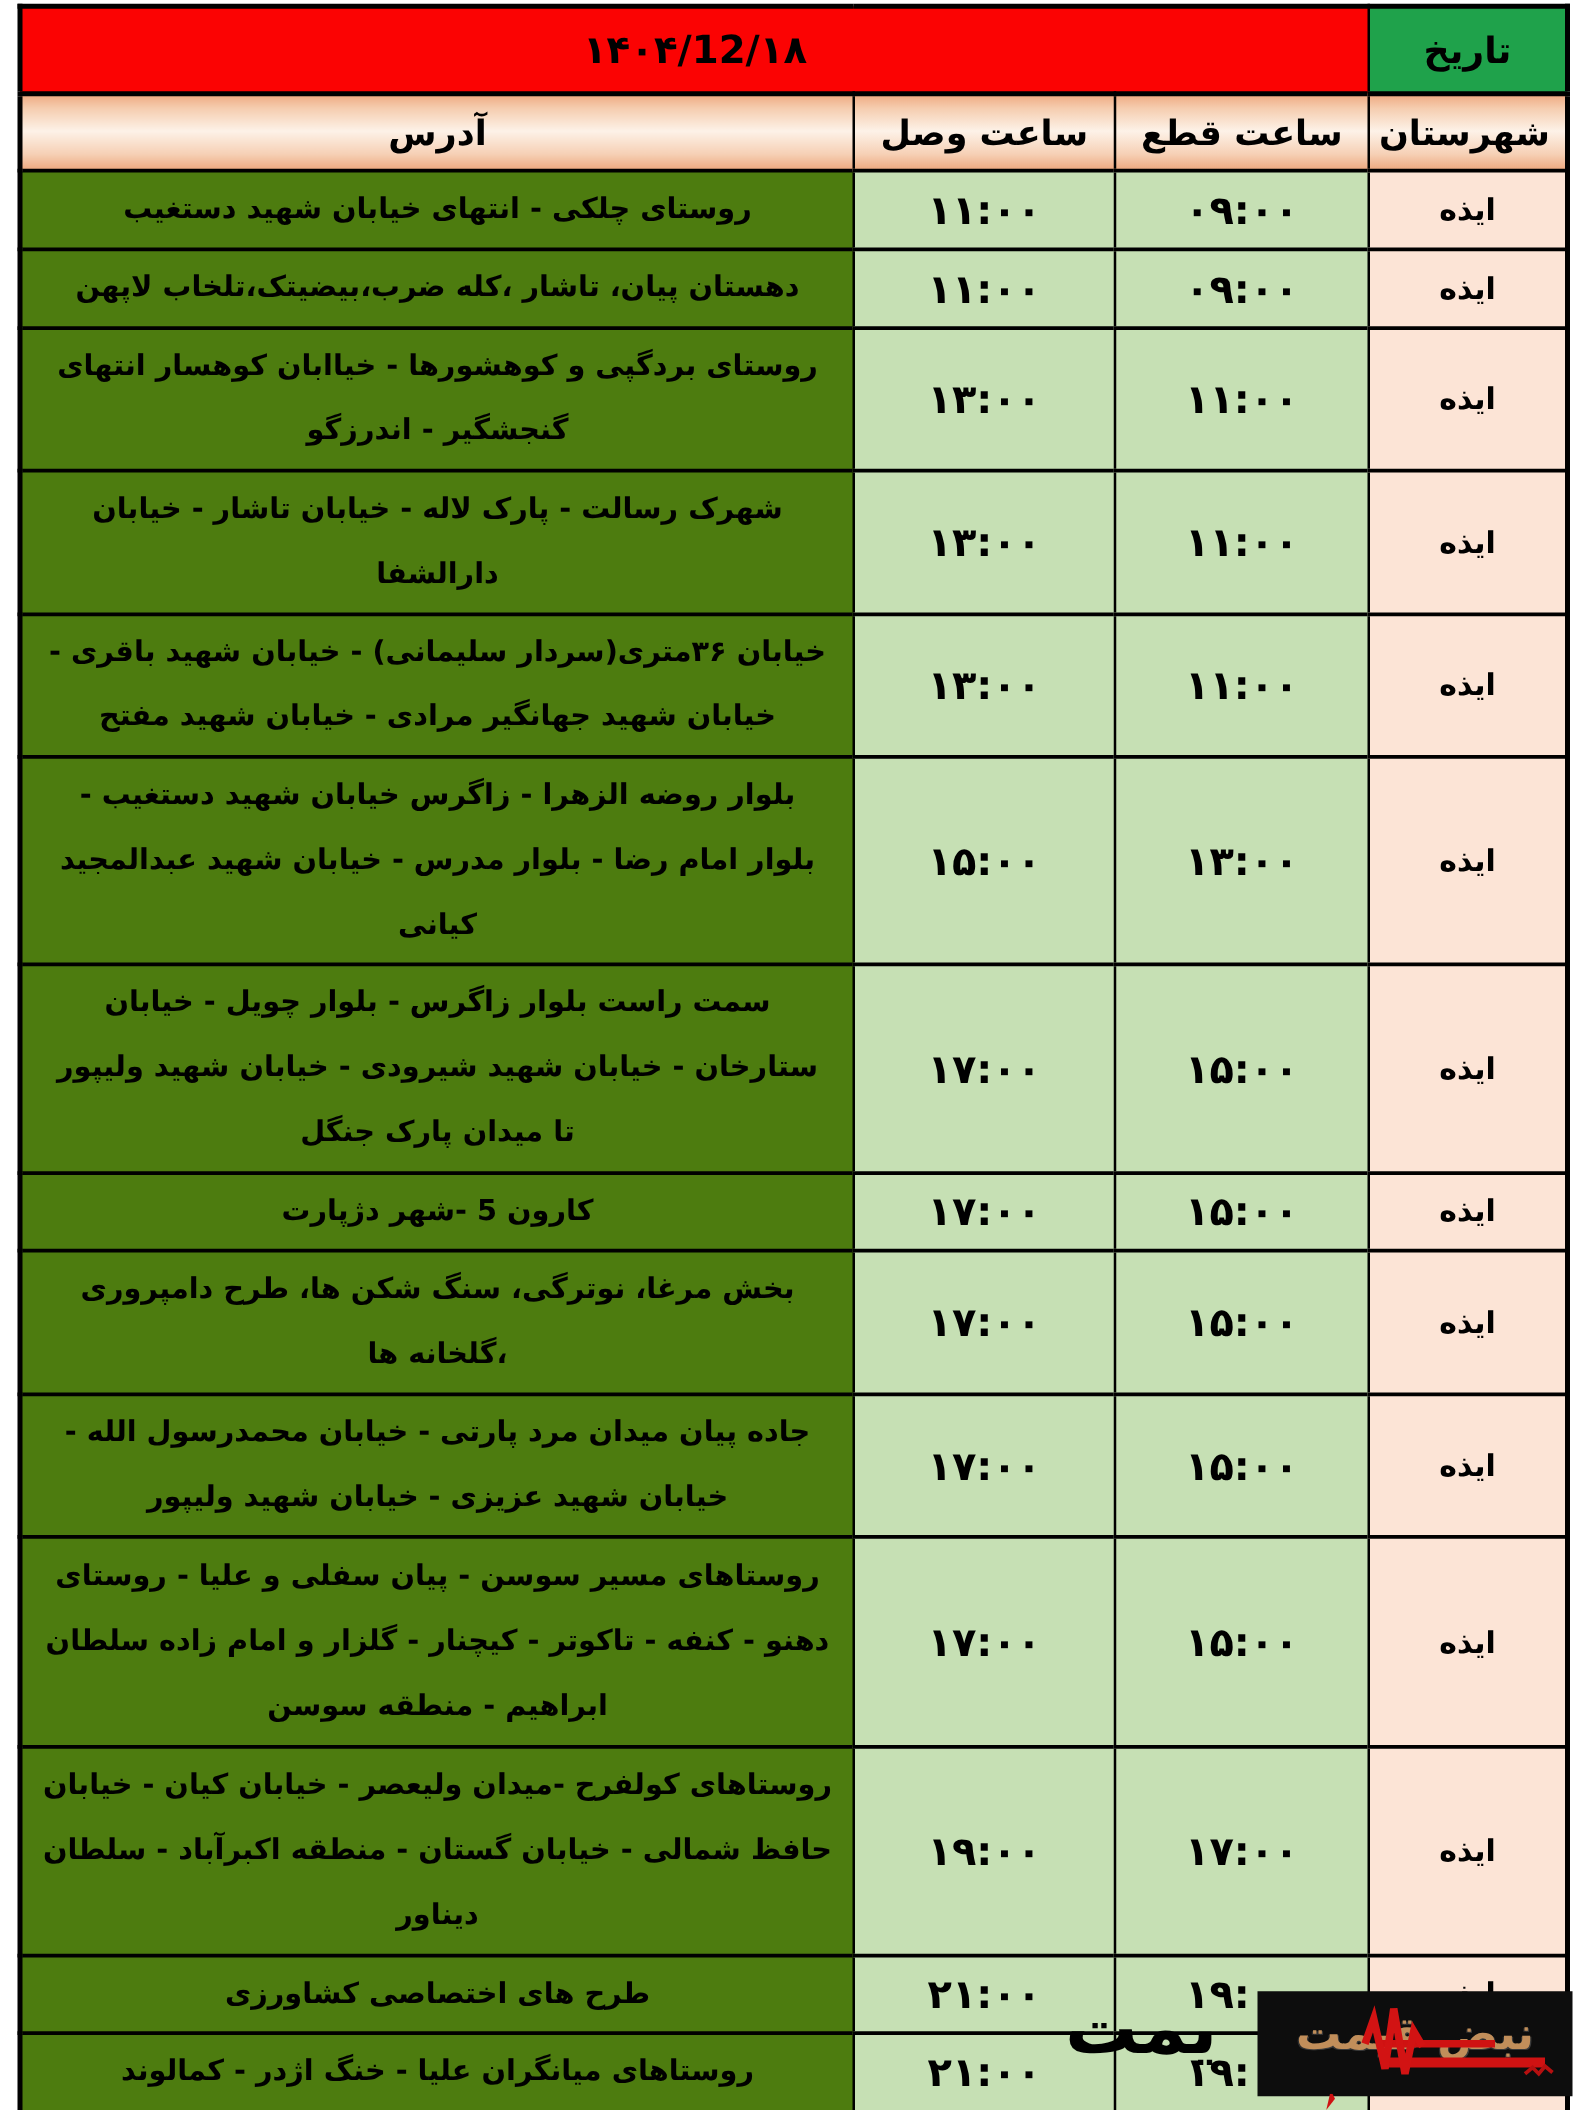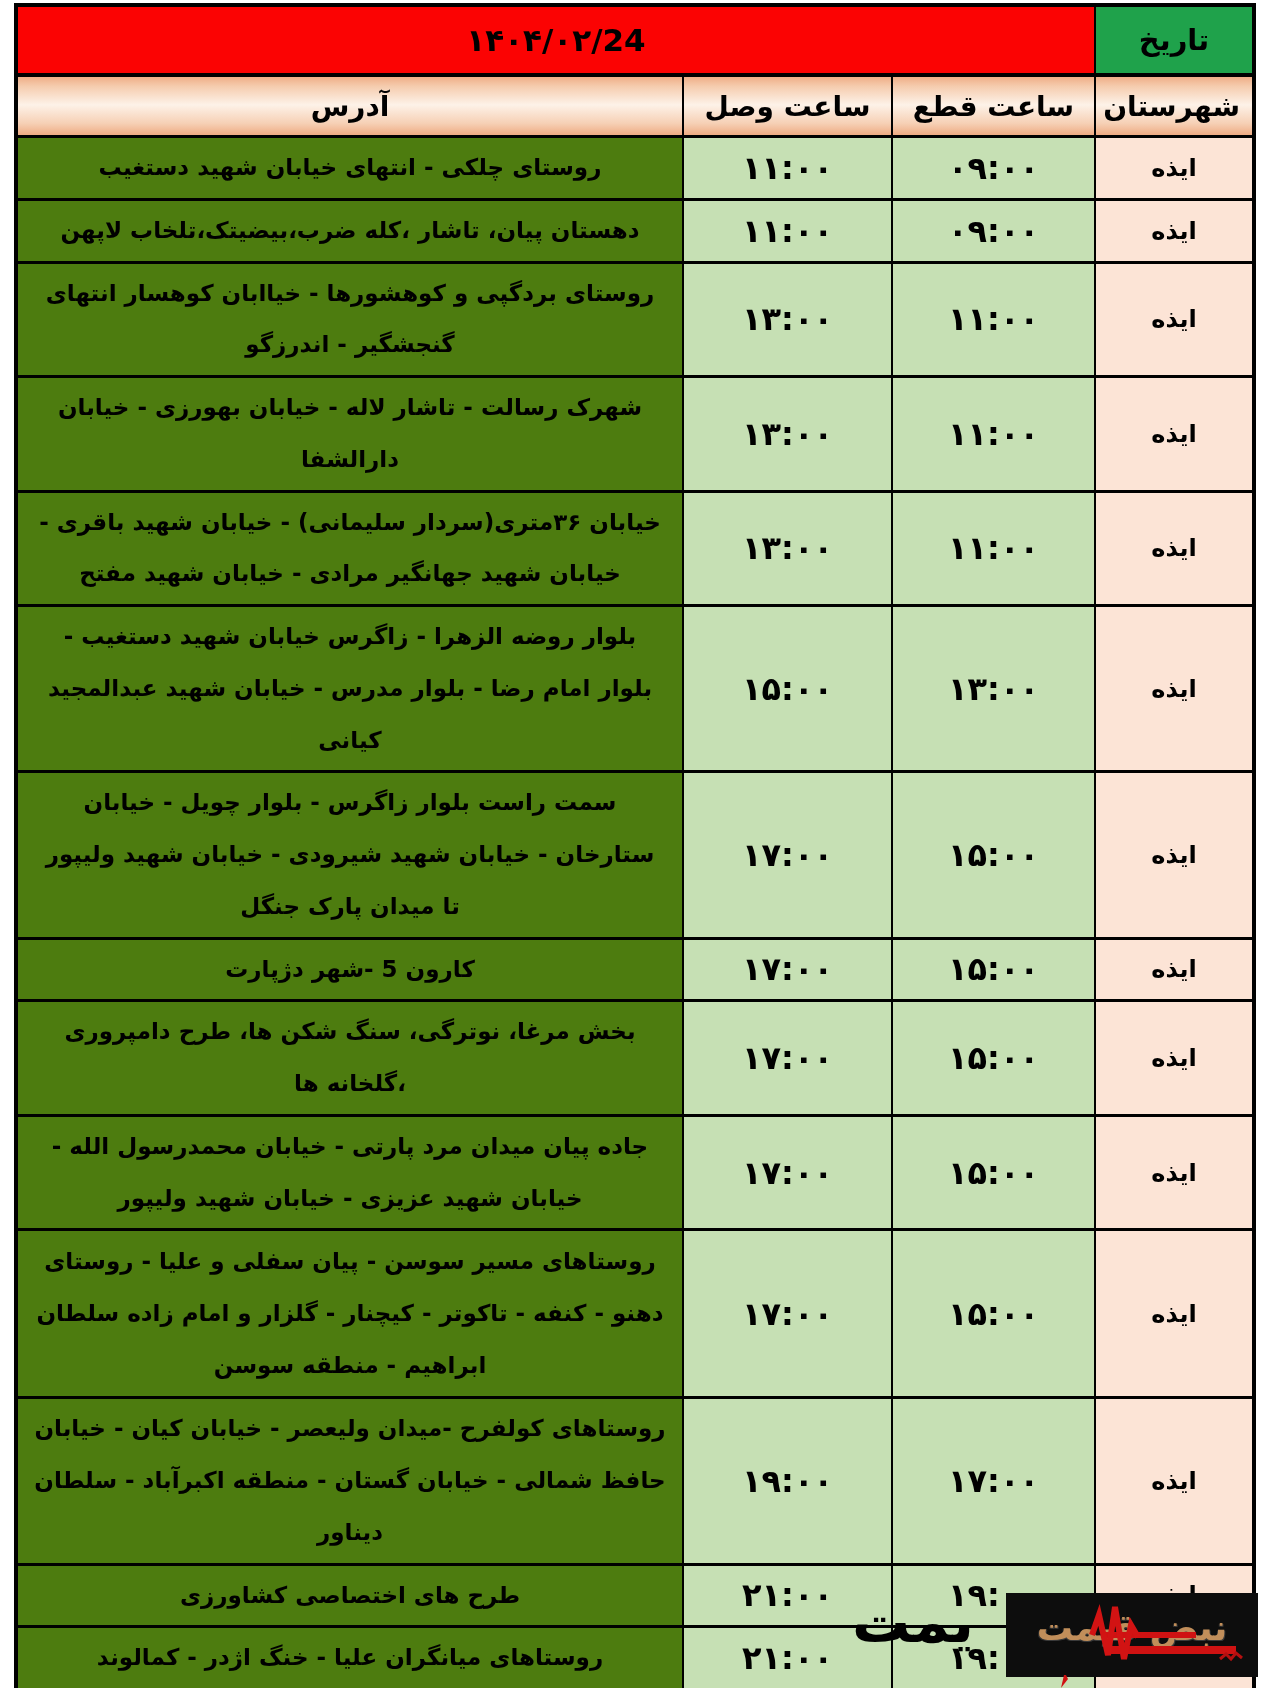--- a/index.html
+++ b/index.html
@@ -106,21 +106,21 @@
   <table>
     <colgroup>
       <col class="c-county">
         <col class="c-cut">
         <col class="c-connect">
         <col class="c-address">
     </colgroup>
     <thead>
       <tr class="band-row">
         <th class="date-label">تاریخ</th>
-        <th class="date-value" colspan="3">۱۴۰۴/۰۲/24</th>
+        <th class="date-value" colspan="3">۱۴۰۴/12/۱۸</th>
       </tr>
       <tr class="head-row">
         <th>شهرستان</th>
         <th>ساعت قطع</th>
         <th>ساعت وصل</th>
         <th>آدرس</th>
       </tr>
     </thead>
     <tbody id="tbody">
         <tr style="height: 59px;">
@@ -138,21 +138,21 @@
         <tr style="height: 105px;">
           <td class="city">ایذه</td>
           <td class="time">۱۱:۰۰</td>
           <td class="time">۱۳:۰۰</td>
           <td class="addr">روستای بردگپی و کوهشورها - خیاابان کوهسار انتهای گنجشگیر - اندرزگو</td>
         </tr>
         <tr style="height: 51px;">
           <td class="city">ایذه</td>
           <td class="time">۱۱:۰۰</td>
           <td class="time">۱۳:۰۰</td>
-          <td class="addr">شهرک رسالت - تاشار لاله - خیابان بهورزی - خیابان دارالشفا</td>
+          <td class="addr">شهرک رسالت - پارک لاله - خیابان تاشار - خیابان دارالشفا</td>
         </tr>
         <tr style="height: 104px;">
           <td class="city">ایذه</td>
           <td class="time">۱۱:۰۰</td>
           <td class="time">۱۳:۰۰</td>
           <td class="addr">خیابان ۳۶متری(سردار سلیمانی) - خیابان شهید باقری - خیابان شهید جهانگیر مرادی - خیابان شهید مفتح</td>
         </tr>
         <tr style="height: 103px;">
           <td class="city">ایذه</td>
           <td class="time">۱۳:۰۰</td>

